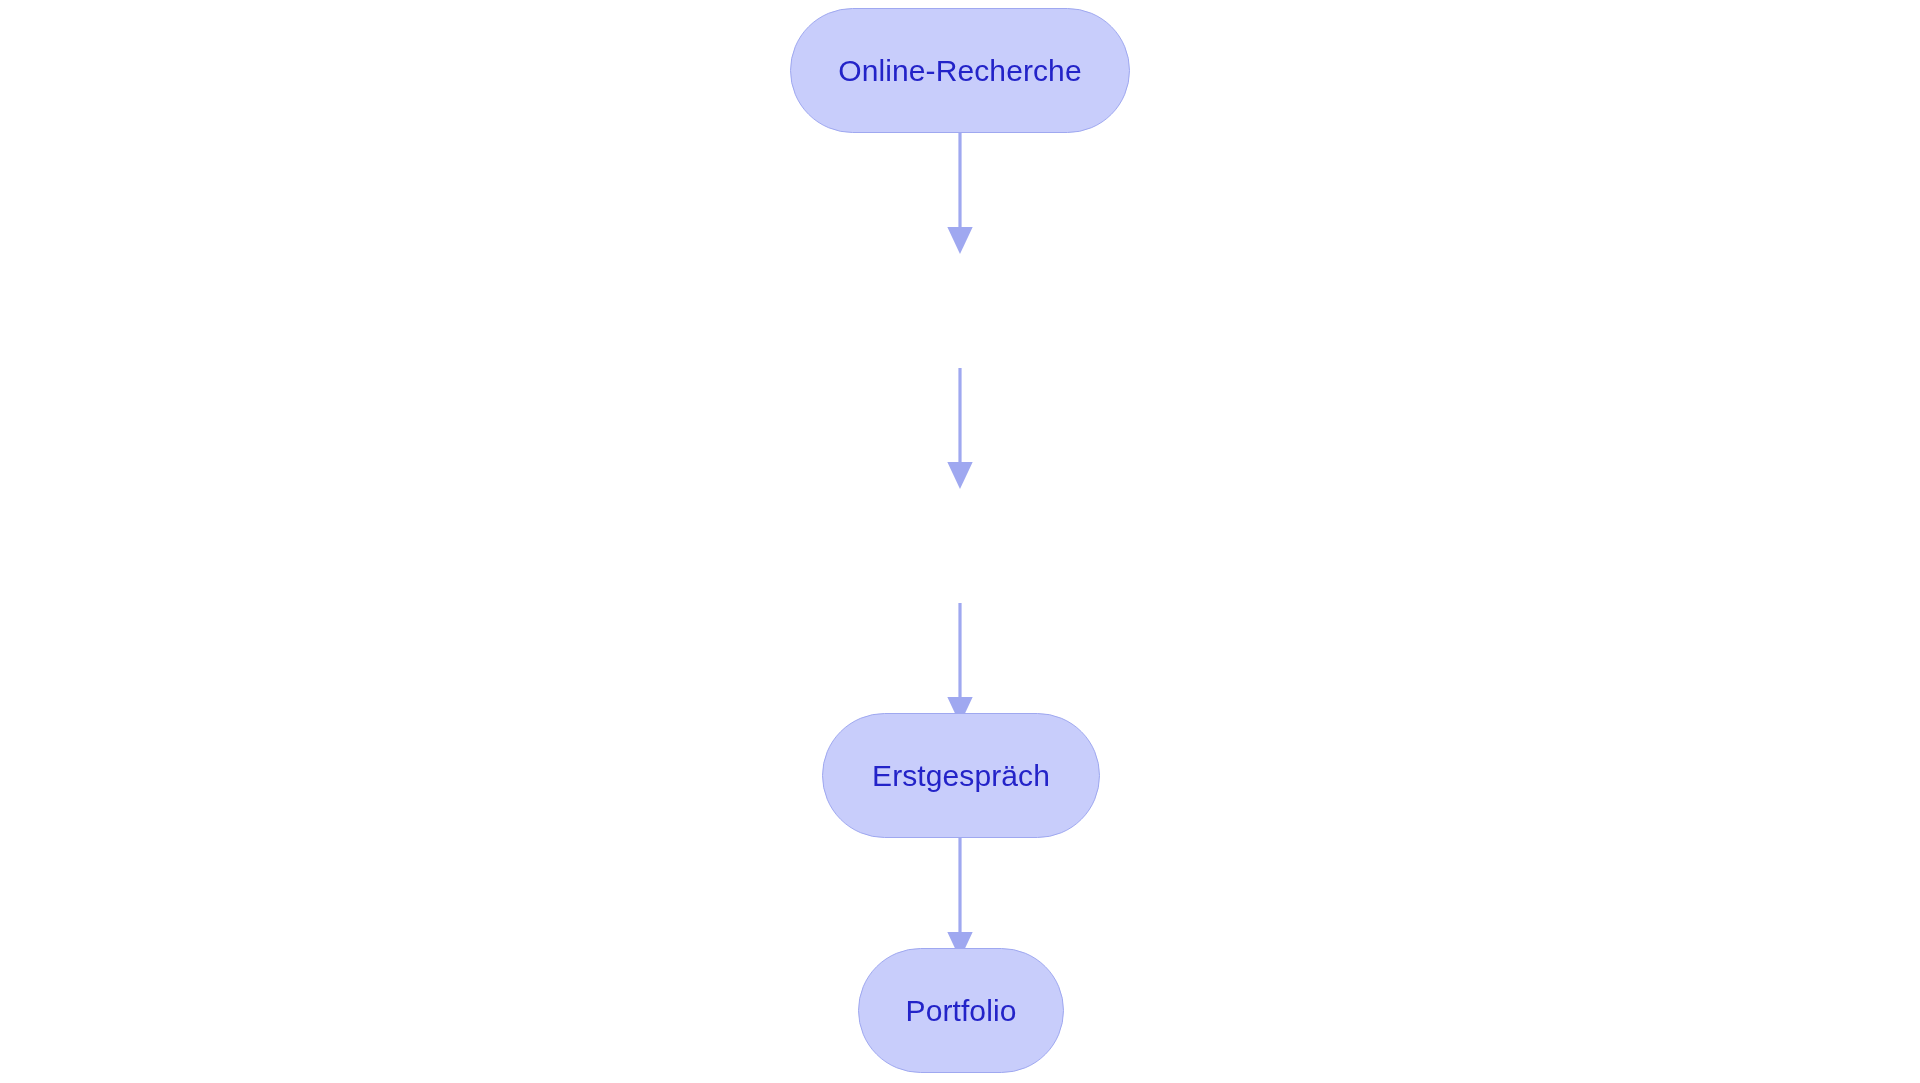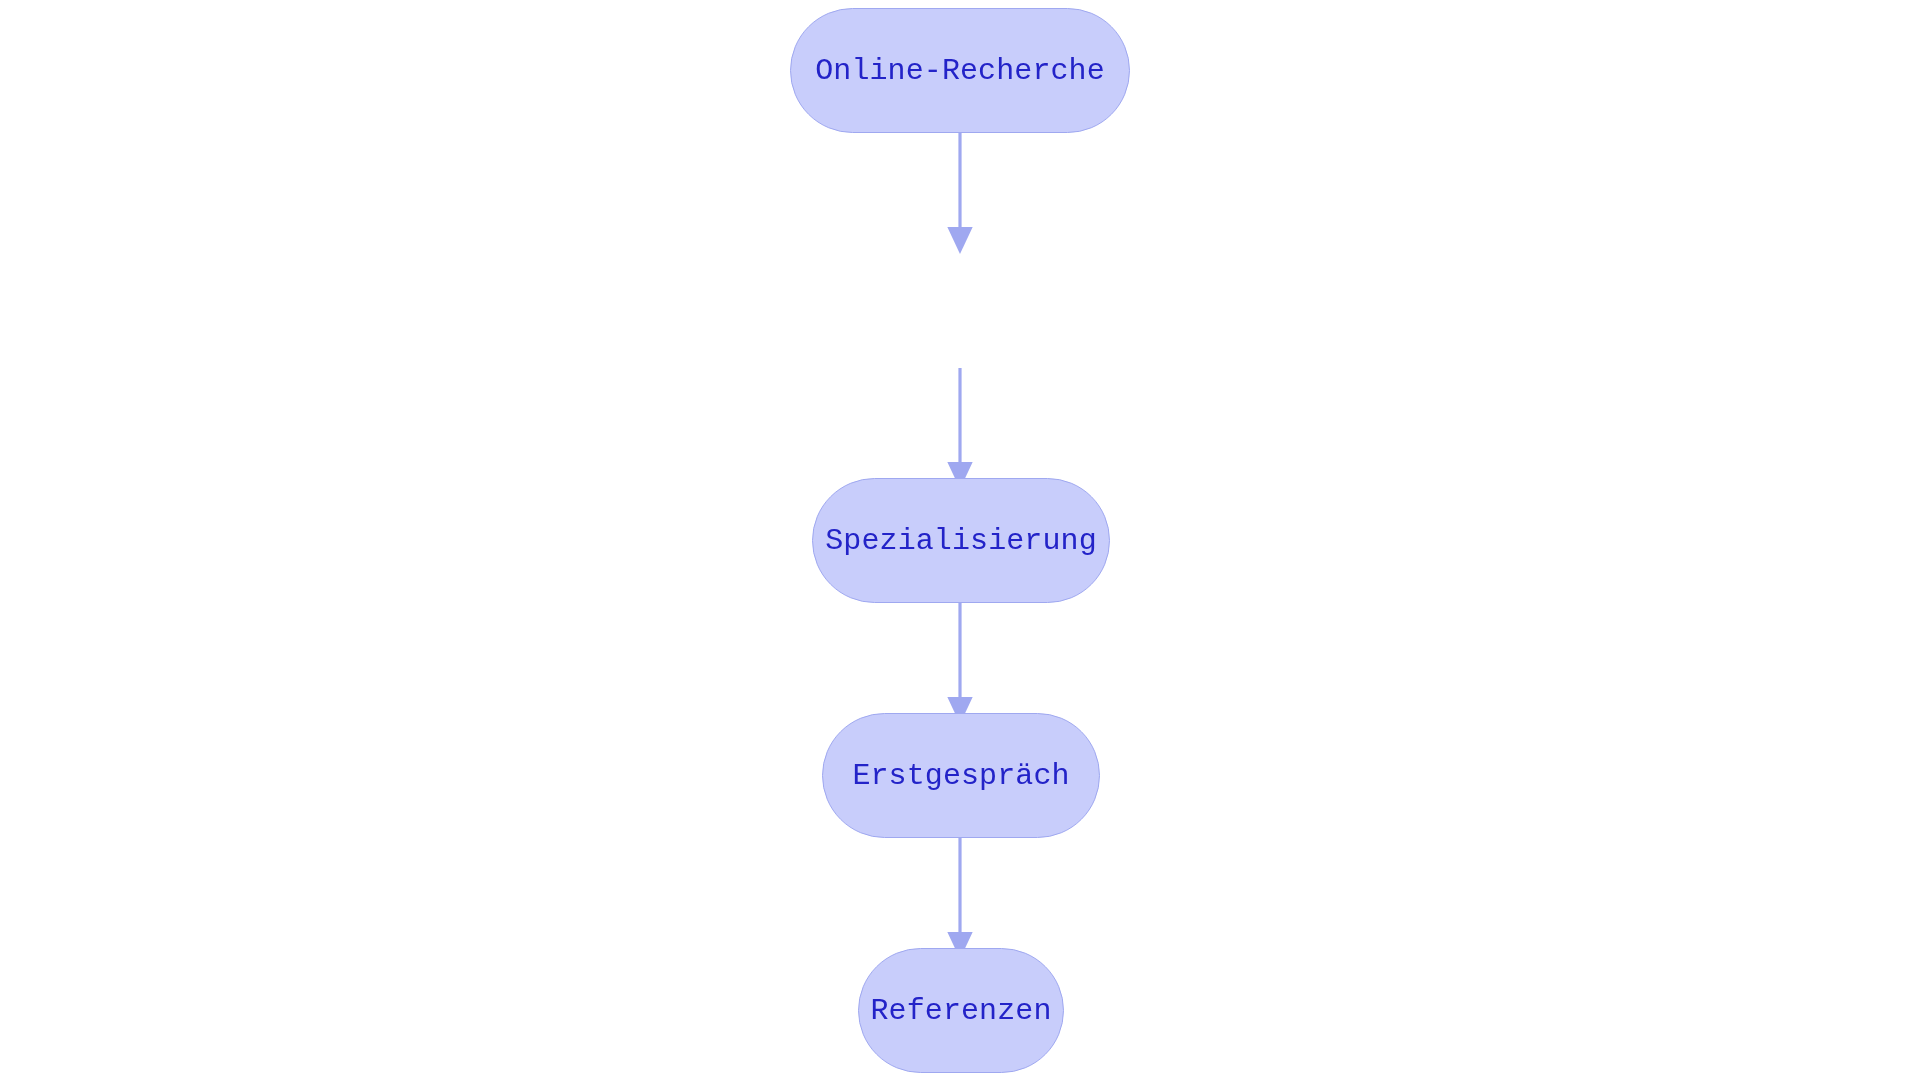--- a/index.html
+++ b/index.html
@@ -39,21 +39,21 @@
     display: flex;
     align-items: center;
     justify-content: center;
     height: 125px;
     border: 1.6px solid #9fa8f0;
     border-radius: 62.5px;
     background: #c8cdfb;
   }
   .flow-node-label {
     color: #2323c8;
-    font-family: Liberation Mono, monospace;
+    font-family: Liberation Sans, sans-serif;
     font-size: 30px;
     font-weight: 400;
     line-height: 1;
     letter-spacing: 0.1px;
     white-space: nowrap;
   }
 
   
   #node-0 { left: 790px; top: 8px;   width: 340px; }
   #node-1 { left: 713px; top: 243px; width: 500px; }
@@ -85,25 +85,22 @@
     <g>
       <line x1="960" y1="838" x2="960" y2="933" stroke="#9fa8f0" stroke-width="3.2" marker-end="url(#arrowhead)"></line>
     </g>
   </svg>
 
   <div class="flow-node" id="node-0">
     <span class="flow-node-label">Online-Recherche</span>
   </div>
 
 
-  <div class="flow-node" id="node-2">
-    <span class="flow-node-label">Spezialisierung</span>
-  </div>
 
   <div class="flow-node" id="node-3">
     <span class="flow-node-label">Erstgespräch</span>
   </div>
 
   <div class="flow-node" id="node-4">
-    <span class="flow-node-label">Referenzen</span>
+    <span class="flow-node-label">Portfolio</span>
   </div>
 
 </div>
 
 </body></html>

